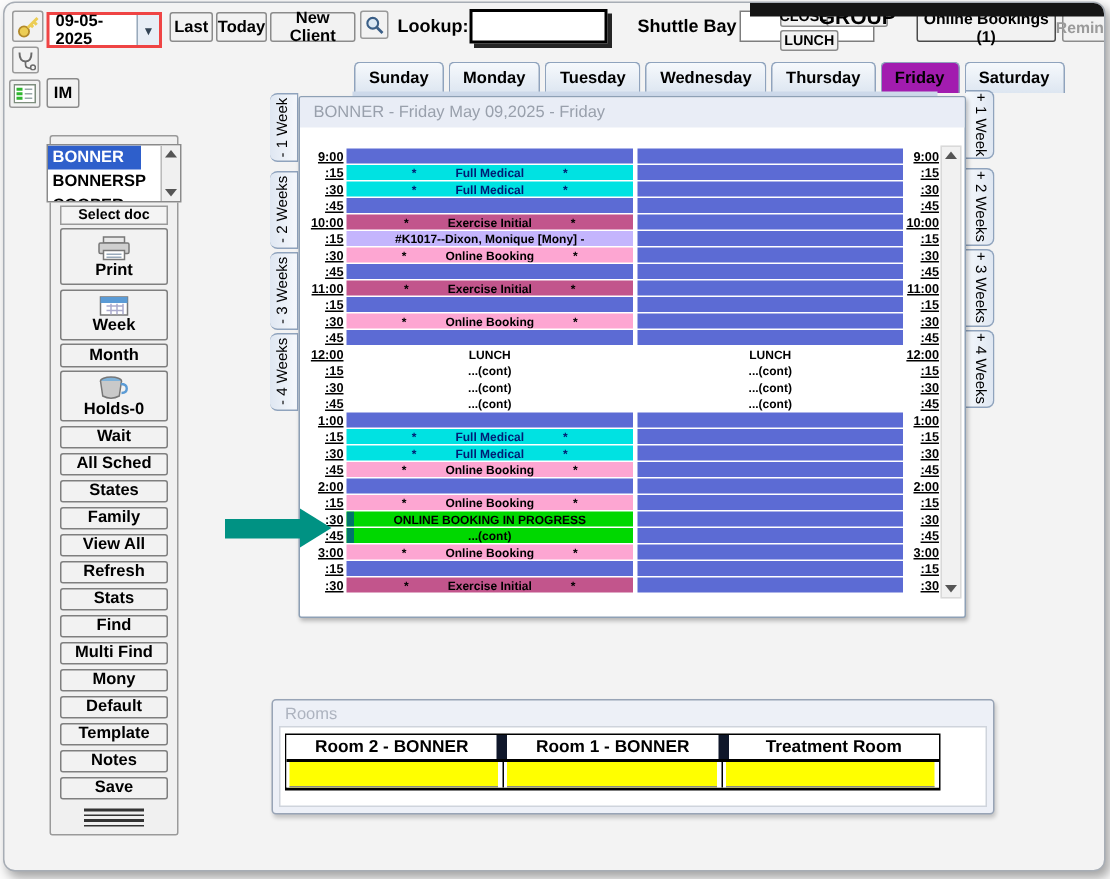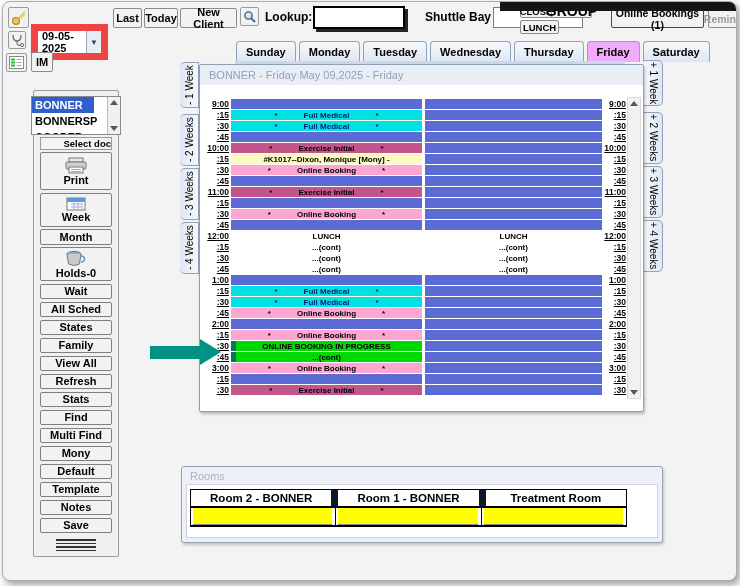--- a/index.html
+++ b/index.html
@@ -6,22 +6,22 @@
   html,body { width:740px; height:586px; background:#fbfbfb; font-family:"Liberation Sans",sans-serif; overflow:hidden; }
   .window { position:absolute; left:2px; top:1px; width:735px; height:580px; background:#f3f3f3;
             border:1px solid #a7adb5; border-radius:8px; overflow:hidden;
             box-shadow:3px 4px 7px rgba(0,0,0,.35); }
 
   
   .tbtn { position:absolute; background:#f2f2f2; border:1px solid #8b8b8b; border-radius:2px;
           font-size:11px; font-weight:bold; color:#000; display:flex; align-items:center; justify-content:center; }
   .icon-btn { position:absolute; width:21px; height:21px; background:#f2f2f2; border:1px solid #9a9a9a;
           border-radius:2px; display:flex; align-items:center; justify-content:center; }
-  .combo { position:absolute; left:28px; top:6px; width:77px; height:36px; background:#fff;
-           border:7px solid #ef4444; display:flex; align-items:center;margin-top:16px; }
+  .combo { position:absolute; left:28px; top:6px; width:77px; height:24px; background:#fff;
+           border:2px solid #ef4444; display:flex; align-items:center; }
   .combo .val { flex:1; font-size:11px; font-weight:bold; padding-left:4px; }
   .combo .arr { width:15px; height:100%; background:#e8eef6; border-left:1px solid #9ab;
                 display:flex; align-items:center; justify-content:center; font-size:8px; color:#345; }
   .lbl { position:absolute; font-size:12px; font-weight:bold; color:#000; }
   .inp-heavy { position:absolute; background:#fff; border:2px solid #000; box-shadow:3px 3px 0 rgba(0,0,0,.85); }
   .inp { position:absolute; background:#fff; border:1px solid #7d7d7d; }
   .blackbar { position:absolute; left:497px; top:0; width:243px; height:9px; background:#151515; z-index:30; }
 
   
   .sidebar { position:absolute; left:30px; top:88px; width:86px; height:467px; background:#f0f0f0;
@@ -30,21 +30,21 @@
   .doclist { width:90px; height:70px; background:#fff; border:1px solid #8a8a8a; position:relative; overflow:hidden; }
   .docitem { font-size:11px; font-weight:bold; height:16px; line-height:16px; padding-left:3px; width:62px; }
   .docitem.sel { background:#2e5fcb; color:#fff; }
   .doclist .vtrack { position:absolute; right:0; top:0; width:13px; height:100%; background:#f0f0f0;
              border-left:1px solid #bbb; }
   .tri-up { width:0; height:0; border-left:4px solid transparent; border-right:4px solid transparent;
             border-bottom:5px solid #555; margin:3px auto 0; }
   .tri-dn { width:0; height:0; border-left:4px solid transparent; border-right:4px solid transparent;
             border-top:5px solid #555; margin:0 auto; position:absolute; bottom:3px; left:2px; }
   .selectdoc { width:72px; height:13px; border:1px solid #9a9a9a; font-size:9.5px; font-weight:bold;
-               text-align:right; line-height:11px; background:#f4f4f4; }
+               text-align:center; line-height:11px; background:#f4f4f4; }
   .sbtn { width:72px; height:15.5px; background:#f2f2f2; border:1px solid #7f7f7f; border-radius:2px;
           font-size:11px; font-weight:bold; display:flex; align-items:center; justify-content:center; flex:0 0 auto; }
   .sbtn.has-icon { flex-direction:column; height:34px; gap:0; }
   .sbtn.print { height:38px; }
   .grip { margin-top:4px; width:40px; }
   .grip div { height:1.5px; background:#333; margin-bottom:2px; }
 
   
   .daytabs { position:absolute; left:233px; top:39px; height:21px; display:flex; gap:3px; }
   .daytab { height:21px; padding:0 9px; background:linear-gradient(#f6f9fc,#dde6f1); border:1px solid #8fa3bd;
@@ -267,21 +267,21 @@
         <div></div>
       </div>
   </div>
 
   <div class="daytabs" id="daytabs">
       <div class="daytab">Sunday</div>
       <div class="daytab">Monday</div>
       <div class="daytab">Tuesday</div>
       <div class="daytab">Wednesday</div>
       <div class="daytab">Thursday</div>
-      <div class="daytab sel" style="background: #f0abfc;">Friday</div>
+      <div class="daytab sel" style="background: #a21caf;">Friday</div>
       <div class="daytab">Saturday</div>
     </div>
   <div class="tabstrip"></div>
 
   <div id="weektabs">
       <div class="weektab left" style="top: 60px; height: 46px;">- 1 Week</div>
       <div class="weektab left" style="top: 112px; height: 52px;">- 2 Weeks</div>
       <div class="weektab left" style="top: 166px; height: 52px;">- 3 Weeks</div>
       <div class="weektab left" style="top: 220px; height: 52px;">- 4 Weeks</div>
       <div class="weektab right" style="top: 58px; height: 46px;">+ 1 Week</div>
@@ -330,21 +330,21 @@
           <div class="bar l bar-magenta" style="background: rgb(194, 85, 140);">
             <span>*</span>
             <span class="ast">Exercise Initial</span>
             <span>*</span>
           </div>
           <div class="bar r bar-blue" style="background: rgb(92, 107, 212);"></div>
           <div class="tcell r">10:00</div>
         </div>
         <div class="grow">
           <div class="tcell">:15</div>
-          <div class="bar l bar-green" style="background: #fef9c3;">
+          <div class="bar l bar-green" style="background: #c4b5fd;">
             <span>#K1017--Dixon, Monique [Mony] -</span>
           </div>
           <div class="bar r bar-blue" style="background: rgb(92, 107, 212);"></div>
           <div class="tcell r">:15</div>
         </div>
         <div class="grow">
           <div class="tcell">:30</div>
           <div class="bar l bar-pink" style="background: rgb(253, 166, 210);">
             <span>*</span>
             <span class="ast">Online Booking</span>

